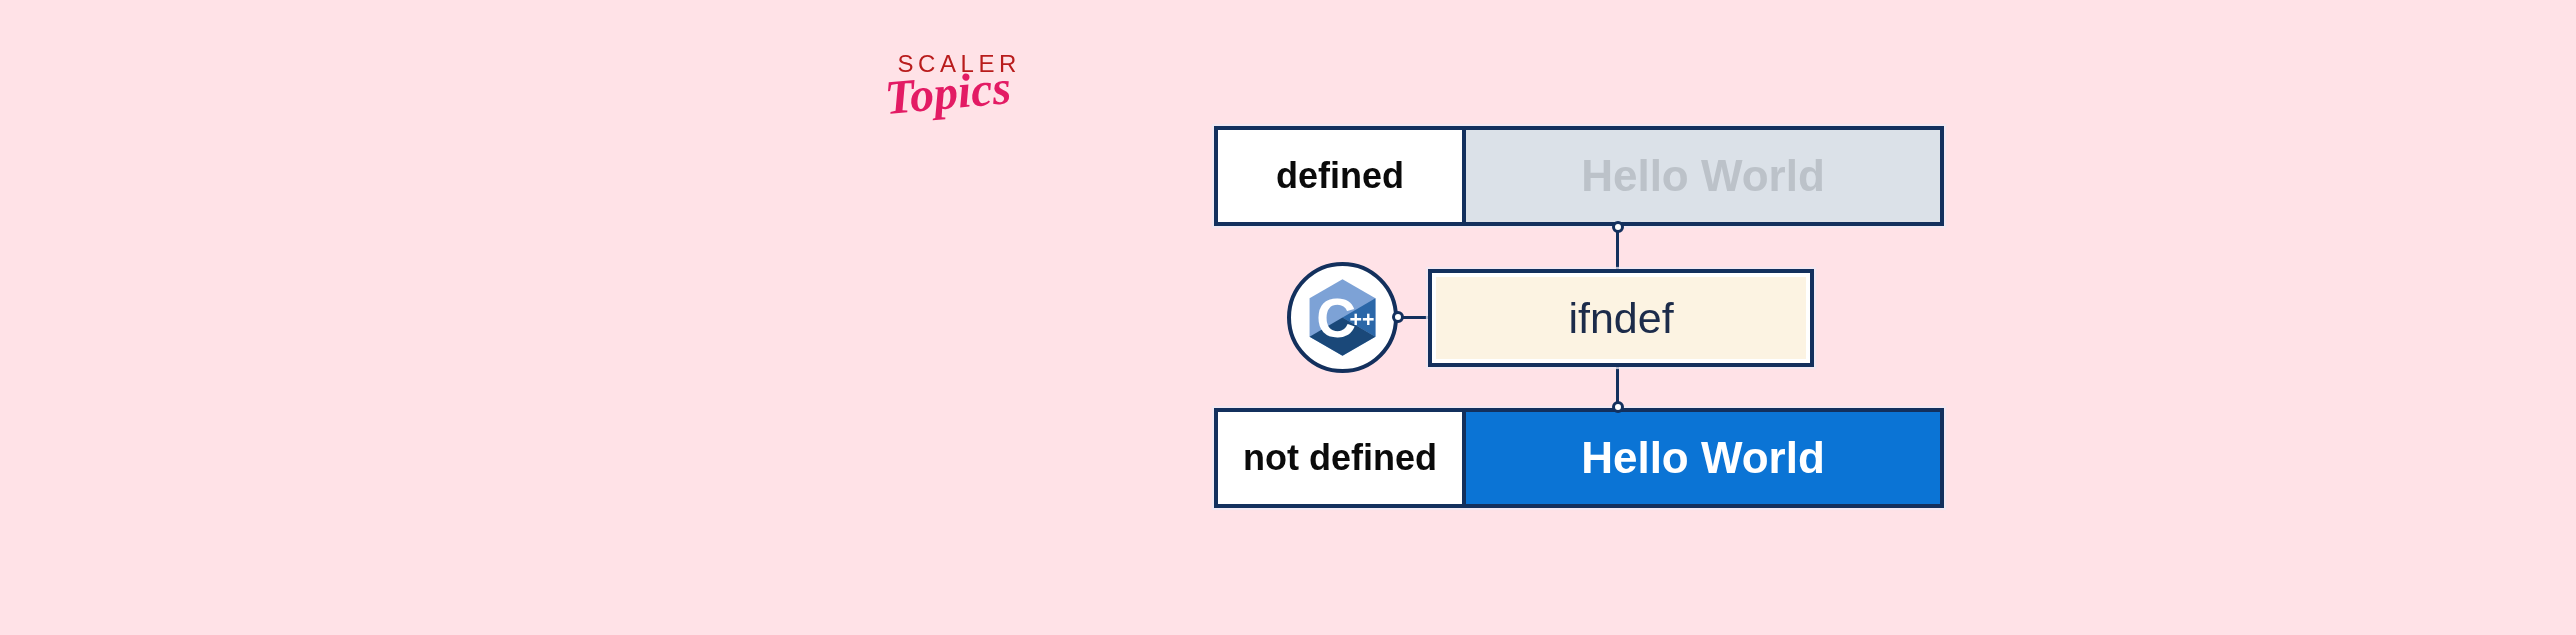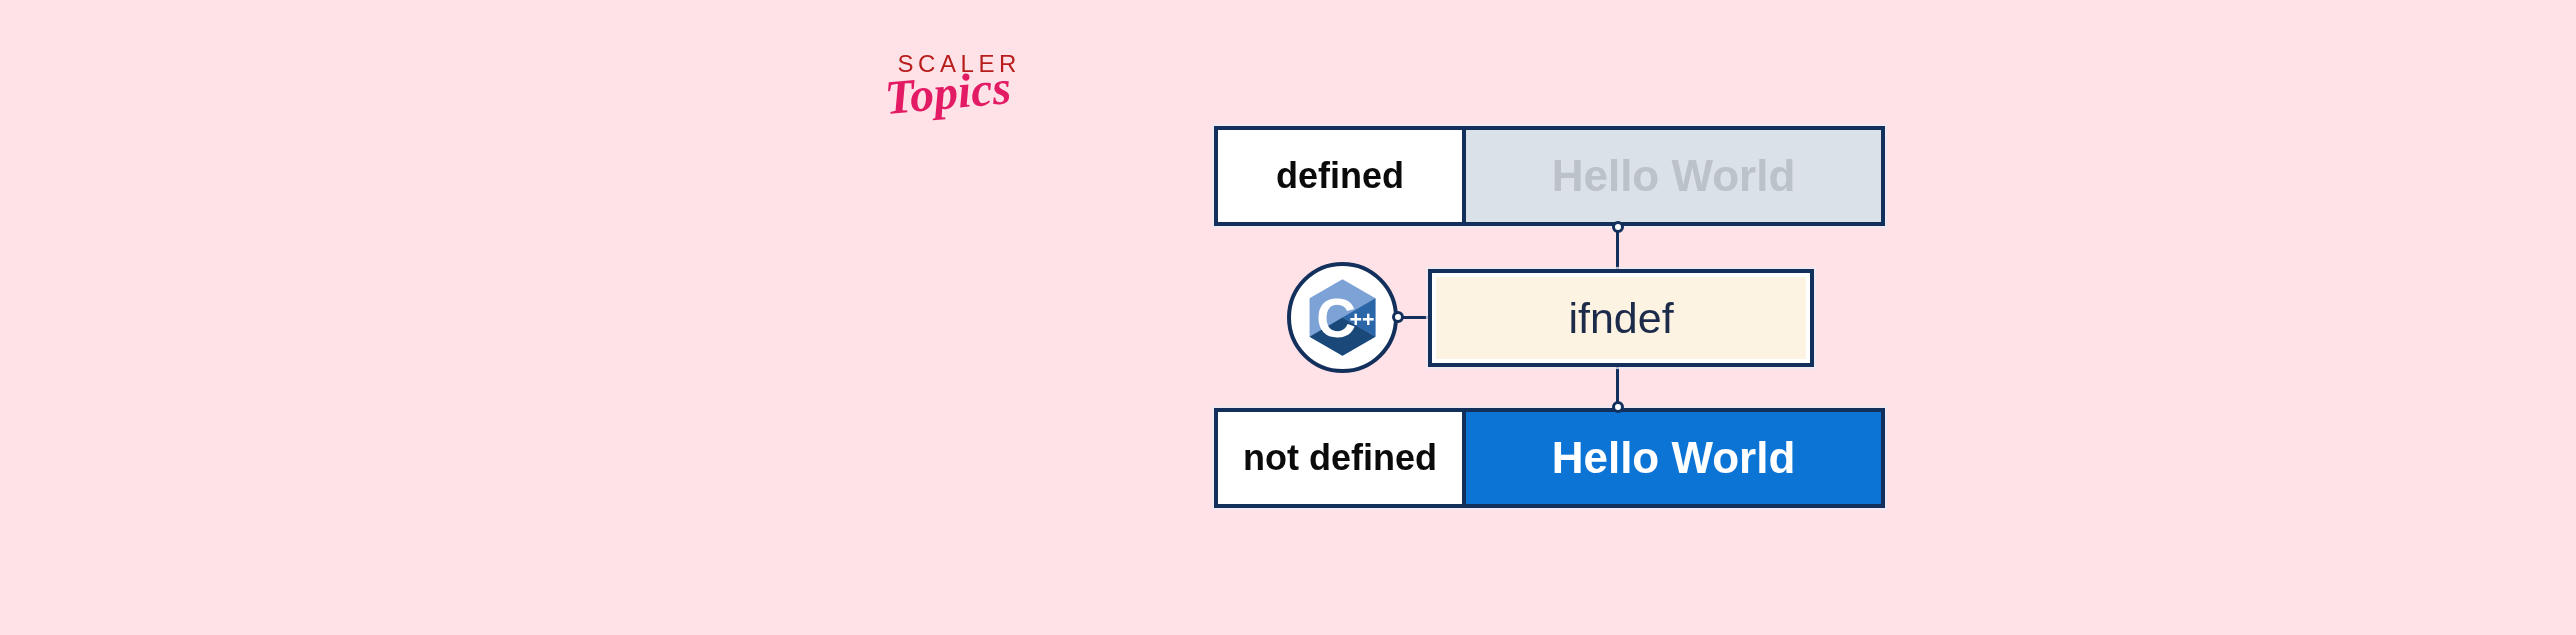--- a/index.html
+++ b/index.html
@@ -25,21 +25,21 @@
     font-family: "Liberation Serif", serif;
     font-style: italic; font-weight: 700;
     font-size: 48px; color: #e31b64;
     transform: rotate(-5deg);
     transform-origin: left center;
   }
 
   
   .row-box {
     position: absolute;
-    width: 671px; height: 100px;
+    width: 730px; height: 100px;
     border: 4.1px solid #13305d;
     box-sizing: border-box;
     background: #fdba74;
     display: flex;
     box-shadow: 0 0 0 2.1px rgba(238, 233, 246, 0.75);
   }
   .row-box.top { left: 1214px; top: 126px; }
   .row-box.bottom { left: 1214px; top: 408px; }
 
   .cell {

